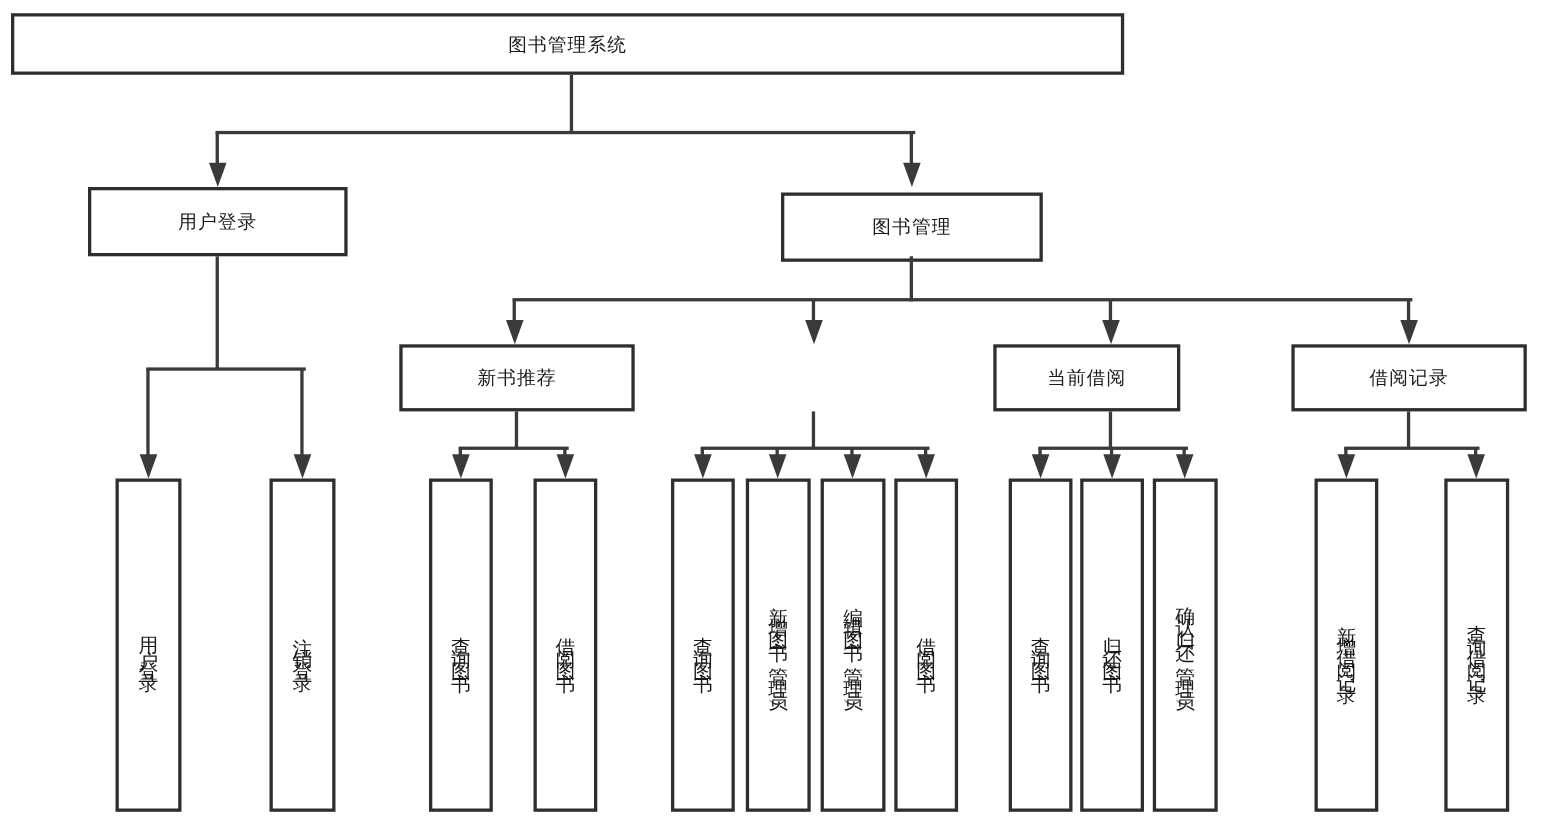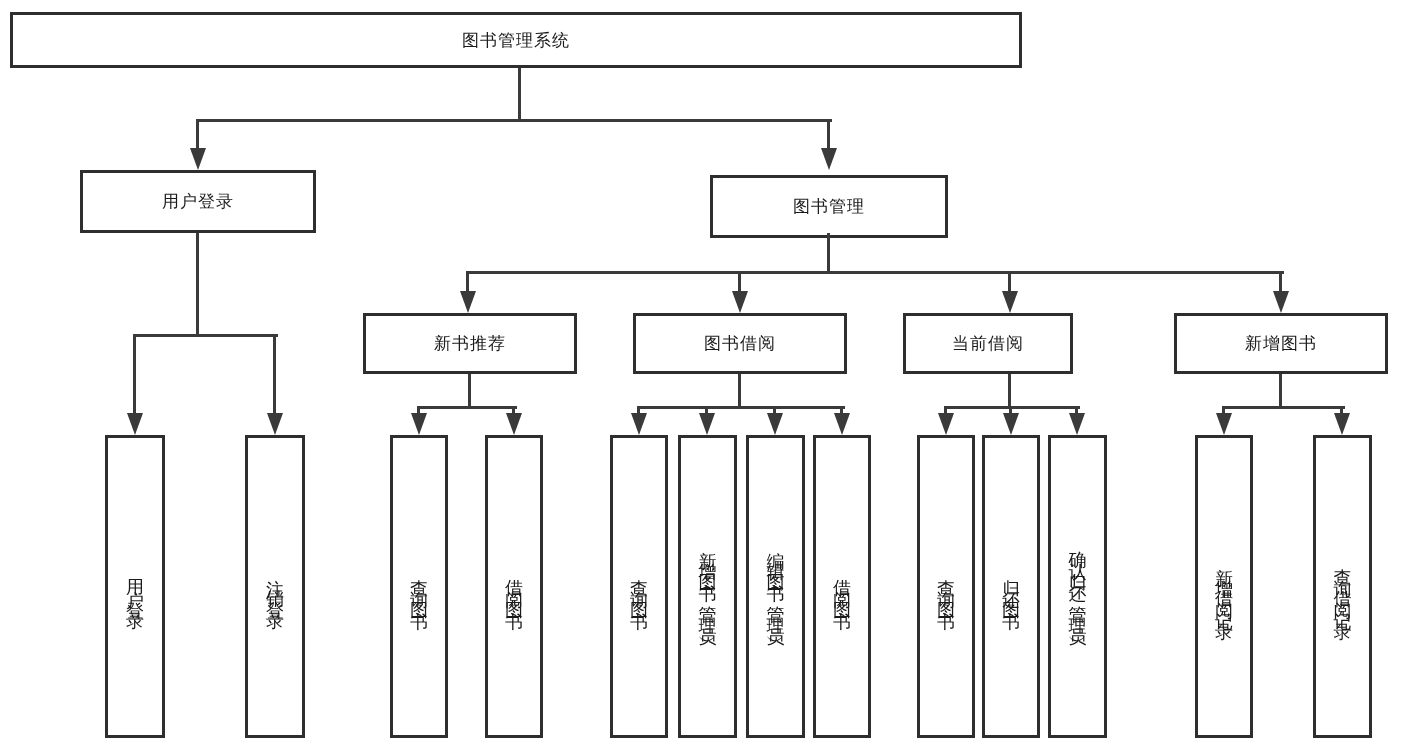--- a/index.html
+++ b/index.html
@@ -56,23 +56,22 @@
 <body>
 
 <div class="canvas">
 
   <div class="node" style="left:10px;top:12px;width:1012px;height:56px">图书管理系统</div>
 
   <div class="node" style="left:80px;top:170px;width:236px;height:63px">用户登录</div>
   <div class="node" style="left:710px;top:175px;width:238px;height:63px">图书管理</div>
 
   <div class="node" style="left:363px;top:313px;width:214px;height:61px">新书推荐</div>
-  <div class="node" style="left:633px;top:313px;width:214px;height:61px">图书借阅</div>
   <div class="node" style="left:903px;top:313px;width:170px;height:61px">当前借阅</div>
-  <div class="node" style="left:1174px;top:313px;width:214px;height:61px">新增图书</div>
+  <div class="node" style="left:1174px;top:313px;width:214px;height:61px">借阅记录</div>
 
   <div class="vnode" style="left:105px;top:435px;width:60px;height:303px">用户登录</div>
   <div class="vnode" style="left:245px;top:435px;width:60px;height:303px">注销登录</div>
 
   <div class="vnode" style="left:390px;top:435px;width:58px;height:303px">查询图书</div>
   <div class="vnode" style="left:485px;top:435px;width:58px;height:303px">借阅图书</div>
 
   <div class="vnode" style="left:610px;top:435px;width:58px;height:303px">查询图书</div>
   <div class="vnode" style="left:678px;top:435px;width:59px;height:303px">新增图书（管理员）</div>
   <div class="vnode" style="left:746px;top:435px;width:59px;height:303px">编辑图书（管理员）</div>

